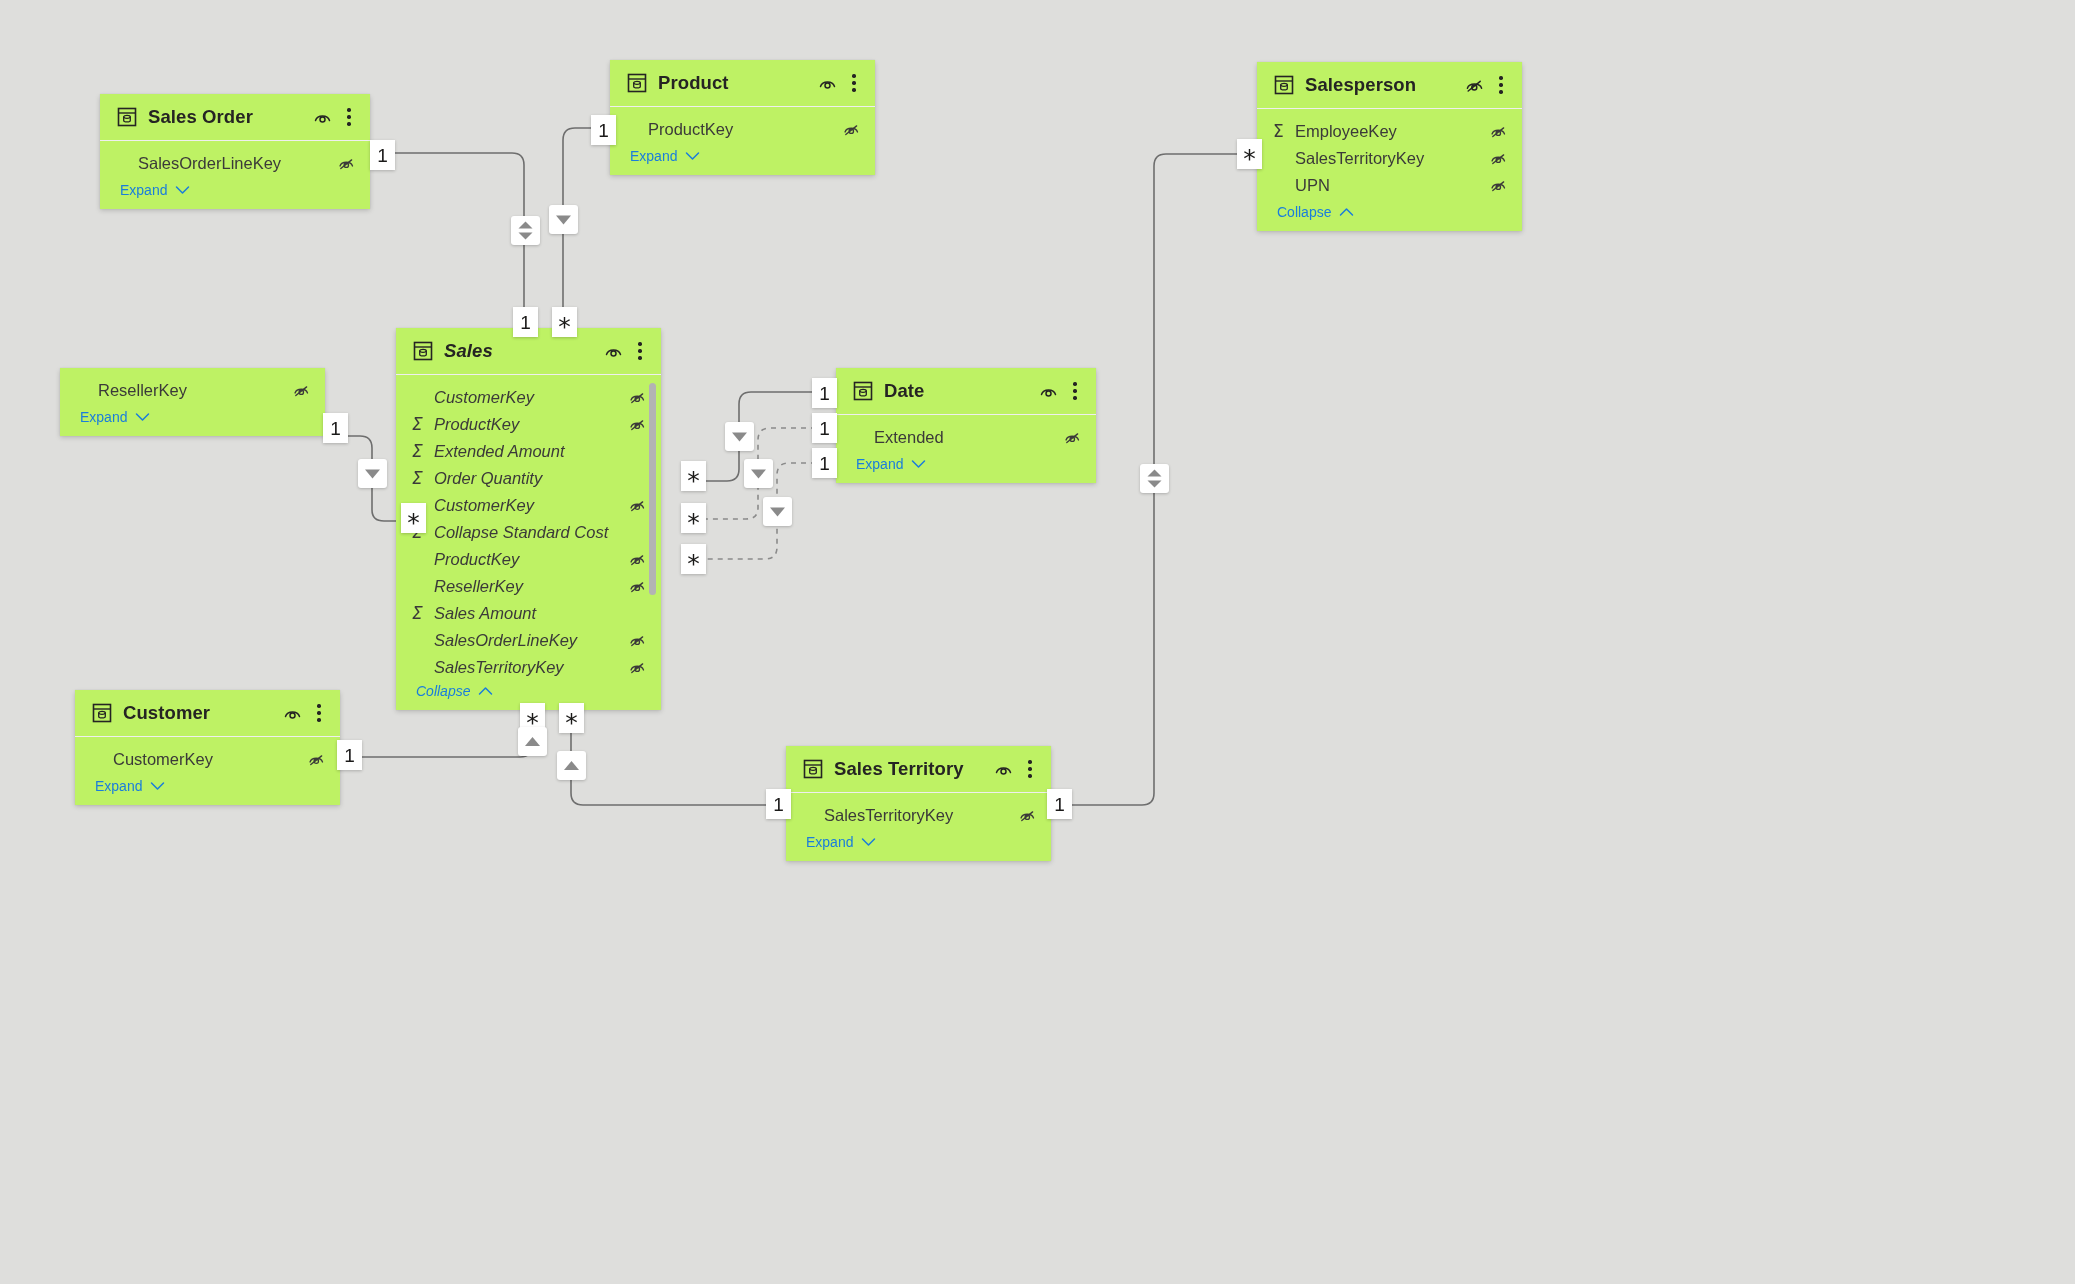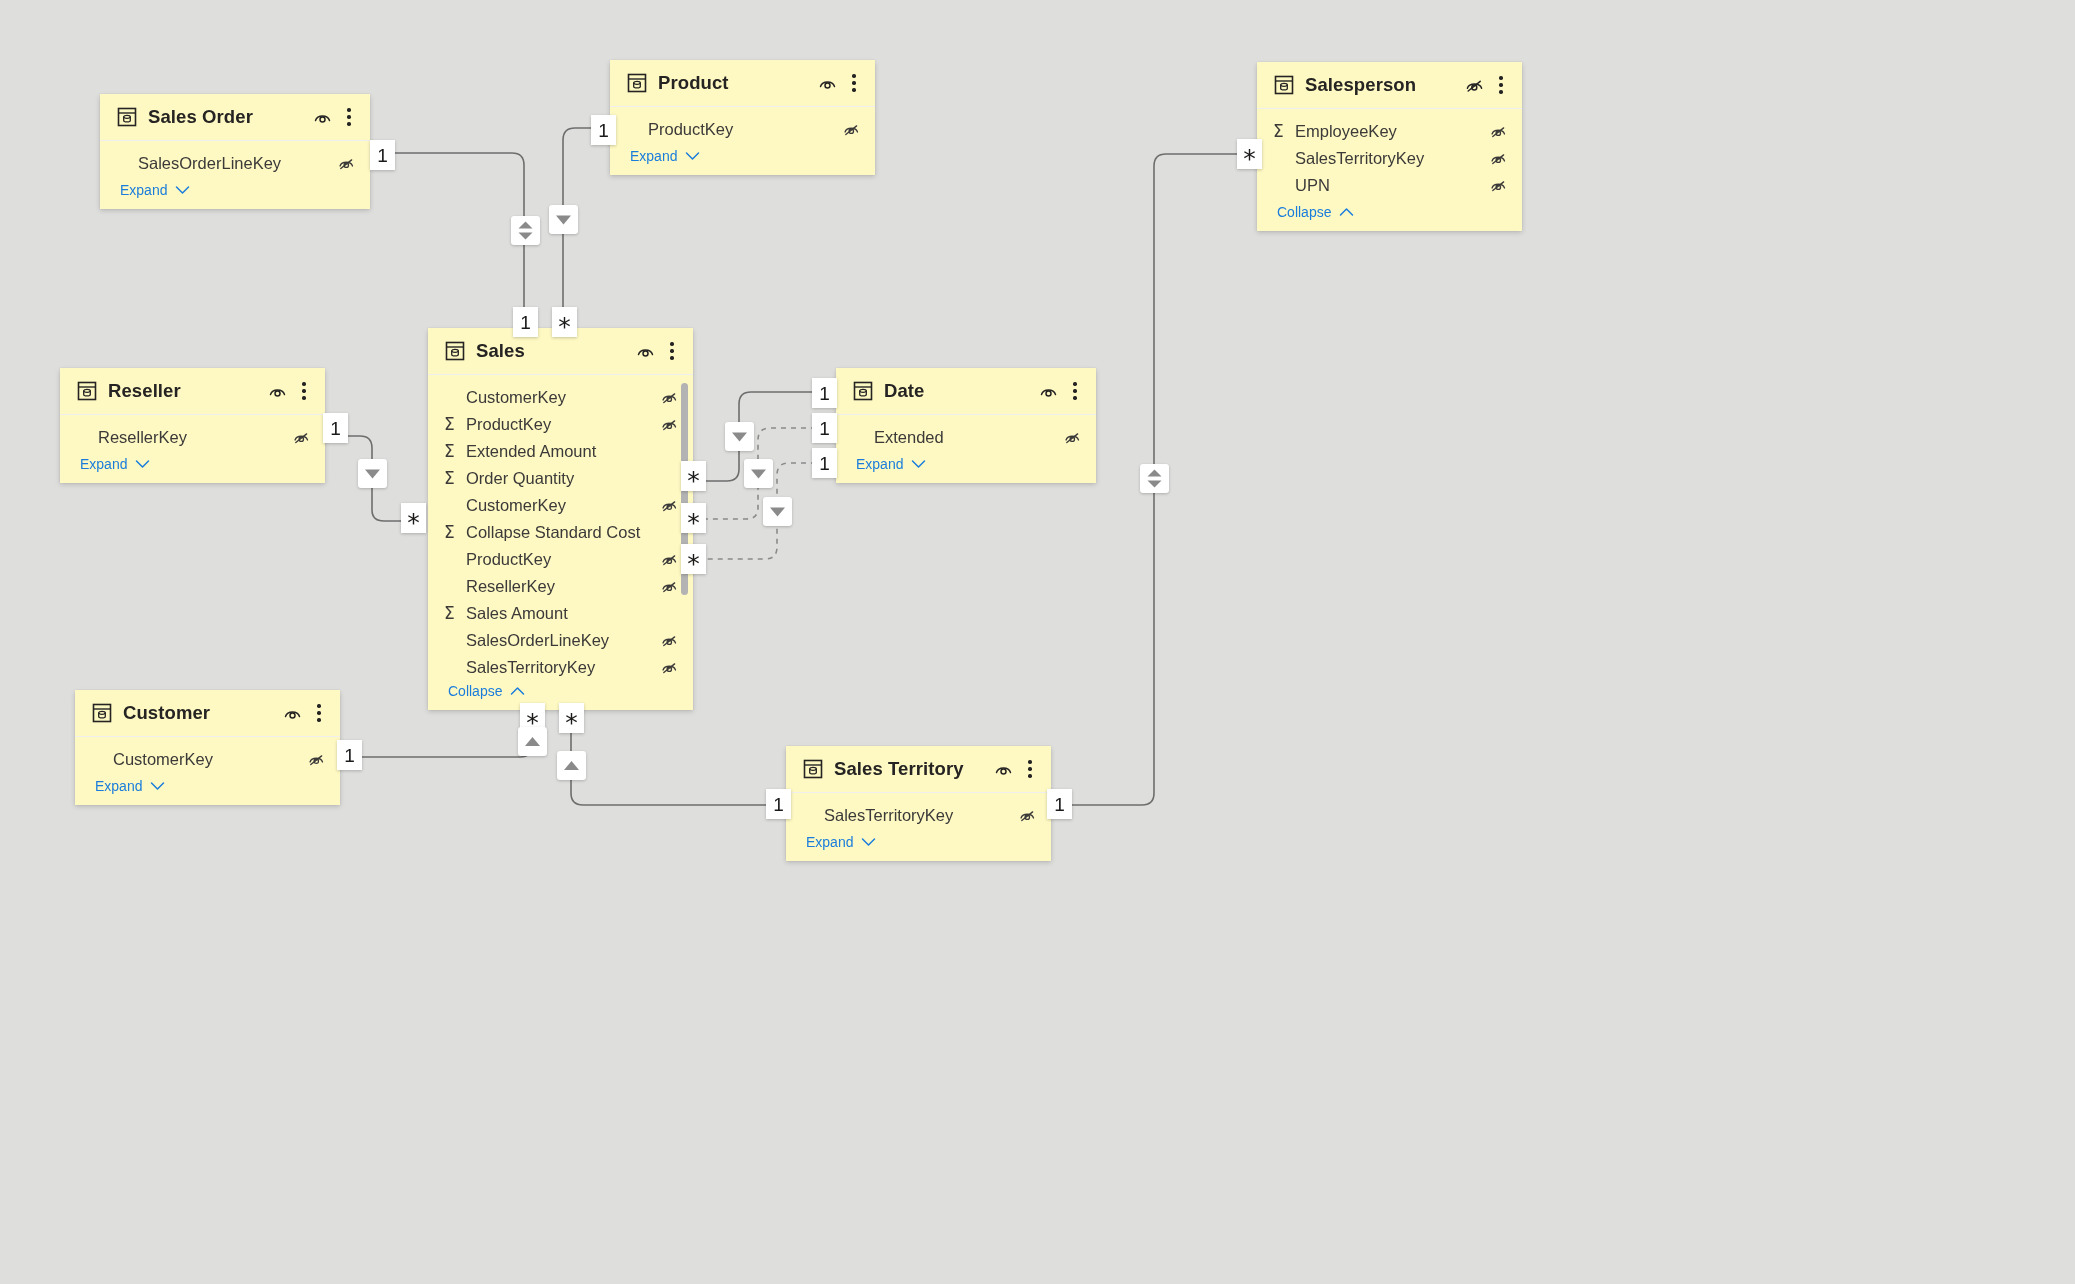--- a/index.html
+++ b/index.html
@@ -37,21 +37,21 @@
     stroke-width: 1.6;
   }
   #wires path.inactive {
     stroke-dasharray: 5 5;
     stroke: #8a8a8a;
   }
 
   
   .card {
     position: absolute;
-    background: #fef9c3;
+    background: #bef264;
     box-shadow: 0 1.5px 5px rgba(0,0,0,0.18), 0 0 1px rgba(0,0,0,0.12);
     box-sizing: border-box;
     z-index: 5;
   }
   .card-header {
     display: flex;
     align-items: center;
     height: 47px;
     padding: 0 14px 0 17px;
     border-bottom: 1px solid #efefef;
@@ -352,60 +352,40 @@
       <div class="toggle-row">
         <span class="toggle-link">Collapse</span>
         <svg class="chev" viewBox="0 0 15 10">
           <polyline points="1.5,8 7.5,2 13.5,8" fill="none" stroke="#1a7ddc" stroke-width="1.5" stroke-linecap="round" stroke-linejoin="round"></polyline>
         </svg>
       </div>
     </div>
   </div>
 
   <div class="card" style="left:60px; top:368px; width:265px;">
-    <div class="card-header">
-      <svg class="tbl-icon" viewBox="0 0 20 20">
-        <rect x="1.5" y="1.5" width="17" height="17" fill="none" stroke="#252423" stroke-width="1.6"></rect>
-        <line x1="1.5" y1="6" x2="18.5" y2="6" stroke="#252423" stroke-width="1.4"></line>
-        <ellipse cx="10" cy="9.8" rx="3.3" ry="1.5" fill="none" stroke="#252423" stroke-width="1.3"></ellipse>
-        <path d="M6.7 9.8 v3.6 a3.3 1.5 0 0 0 6.6 0 v-3.6" fill="none" stroke="#252423" stroke-width="1.3"></path>
-      </svg>
-      <div class="card-title">Reseller</div>
-      <div class="hdr-actions">
-        <svg class="eye-btn" viewBox="0 0 21 21">
-          <path d="M3.5 13.5 C 5.5 7.5, 15.5 7.5, 17.5 13.5" fill="none" stroke="#252423" stroke-width="1.5" stroke-linecap="round"></path>
-          <circle cx="10.5" cy="12.6" r="2.5" fill="none" stroke="#252423" stroke-width="1.5"></circle>
-        </svg>
-        <div class="kebab">
-            <i></i>
-            <i></i>
-            <i></i>
-          </div>
-      </div>
-    </div>
     <div class="card-body">
       <div class="field-row">
         <span class="sigma blank">Σ</span>
         <span class="field-name">ResellerKey</span>
         <svg class="field-eye" viewBox="0 0 20 20">
           <path d="M3.2 12.6 C 5 7.4, 14.5 7.4, 16.3 12.6" fill="none" stroke="#3b3a39" stroke-width="1.4" stroke-linecap="round"></path>
           <circle cx="9.8" cy="11.8" r="2.3" fill="none" stroke="#3b3a39" stroke-width="1.4"></circle>
           <line x1="4" y1="15.3" x2="15.4" y2="6.2" stroke="#3b3a39" stroke-width="1.4" stroke-linecap="round"></line>
         </svg>
       </div>
       <div class="toggle-row">
         <span class="toggle-link">Expand</span>
         <svg class="chev" viewBox="0 0 15 10">
           <polyline points="1.5,2 7.5,8 13.5,2" fill="none" stroke="#1a7ddc" stroke-width="1.5" stroke-linecap="round" stroke-linejoin="round"></polyline>
         </svg>
       </div>
     </div>
   </div>
 
-  <div class="card" style="left:428px; top:328px; width:265px; height:382px;">
+  <div class="card" style="left:396px; top:328px; width:265px; height:382px;font-style:italic;">
     <div class="card-header">
       <svg class="tbl-icon" viewBox="0 0 20 20">
         <rect x="1.5" y="1.5" width="17" height="17" fill="none" stroke="#252423" stroke-width="1.6"></rect>
         <line x1="1.5" y1="6" x2="18.5" y2="6" stroke="#252423" stroke-width="1.4"></line>
         <ellipse cx="10" cy="9.8" rx="3.3" ry="1.5" fill="none" stroke="#252423" stroke-width="1.3"></ellipse>
         <path d="M6.7 9.8 v3.6 a3.3 1.5 0 0 0 6.6 0 v-3.6" fill="none" stroke="#252423" stroke-width="1.3"></path>
       </svg>
       <div class="card-title">Sales</div>
       <div class="hdr-actions">
         <svg class="eye-btn" viewBox="0 0 21 21">

